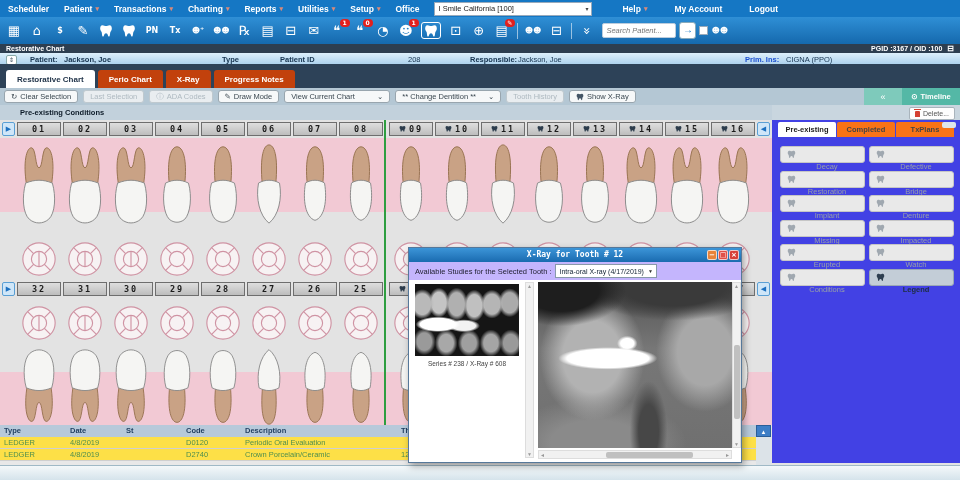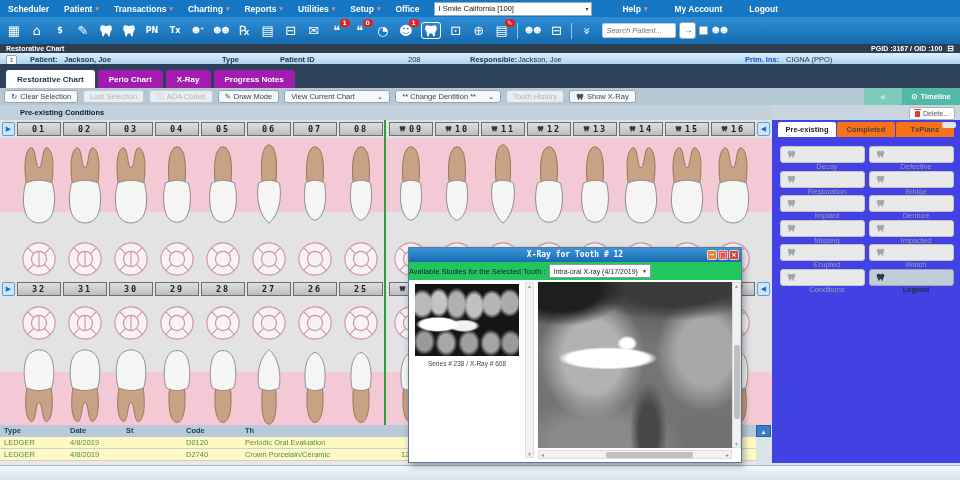--- a/index.html
+++ b/index.html
@@ -47,21 +47,21 @@
   .pb-b{font-weight:bold;}
   #pb-collapse{left:6px;top:1px;width:9px;height:8px;background:#fff;border:1px solid #8aa;
                border-radius:2px;font-size:6px;line-height:8px;text-align:center;color:#345;}
   #pb-prim-label{color:#1b4fd0;font-weight:bold;}
   
   #tabsbar{position:absolute;left:0;top:64px;width:960px;height:24px;background:#2d4258;}
   #tabsbar .tabs{position:absolute;left:6px;bottom:0;display:flex;gap:3px;align-items:flex-end;}
   .tab{height:18px;padding:0 11px;font-size:8px;font-weight:bold;border-radius:3px 3px 0 0;
        display:flex;align-items:center;white-space:nowrap;}
   .tab.active{background:#fff;color:#1c2f45;}
-  .tab.inactive{background:#a21caf;color:#fff;}
+  .tab.inactive{background:#c2410c;color:#fff;}
   
   #charttoolbar{position:absolute;left:0;top:88px;width:960px;height:17px;background:#b4c7d4;
                 display:flex;align-items:center;gap:5px;padding-left:4px;box-sizing:border-box;}
   .ct-btn{background:#f6f8f9;border:1px solid #98a5ae;border-radius:3px;height:11px;
           padding:0 6px;display:flex;align-items:center;gap:3px;color:#3a4750;font-size:7.5px;white-space:nowrap;}
   .ct-btn.disabled{color:#aeb9c0;background:#e9edf0;border-color:#bfc9cf;}
   .ct-btn svg{width:8px;height:8px;fill:#556;}
   .ct-select{justify-content:space-between;width:92px;}
   .ct-glyph{font-size:7.5px;}
   #timeline-block{position:absolute;right:0;top:0;height:17px;display:flex;}
@@ -100,21 +100,21 @@
   #circles-upper{top:120px;height:38px;}
   #circles-lower{top:184px;height:38px;}
   #teeth-lower{top:226px;height:80px;z-index:2;}
   .tooth-svg-u{width:42px;height:92px;}
   .tooth-svg-l{width:42px;height:80px;transform:scaleY(-1);}
   .circle-svg{width:38px;height:38px;}
   
   #ledger{position:absolute;left:0;top:425px;width:756px;height:40px;background:#e8e8e8;font-size:7.5px;}
   .lrow{display:flex;height:12px;line-height:12px;}
   #ledger-head{background:#b7c9da;color:#1e3c5e;font-weight:bold;}
-  .ldata{background:#fef9c3;border-bottom:1px solid #cfcfcf;color:#4e8e4e;box-sizing:border-box;}
+  .ldata{background:#fde047;border-bottom:1px solid #cfcfcf;color:#4e8e4e;box-sizing:border-box;}
   .lc{padding-left:4px;box-sizing:border-box;white-space:nowrap;overflow:hidden;}
   .lc0{width:66px;} .lc1{width:56px;} .lc2{width:60px;} .lc3{width:59px;} .lc4{width:156px;} .lc5{flex:1;}
   #ledger-scroll{position:absolute;left:756px;top:425px;width:15px;height:40px;background:#dce3e8;}
   #ledger-scroll-up{width:15px;height:12px;background:#3d7ec6;color:#fff;font-size:6px;line-height:12px;
                     text-align:center;box-sizing:border-box;border:1px solid #2a5e98;}
   
   #rightpanel{position:absolute;left:772px;top:120px;width:188px;height:343px;background:#4241e4;}
   #rp-tabs{position:absolute;left:6px;top:2px;display:flex;gap:1px;}
   .rp-tab{width:58px;height:15px;font-size:7.5px;font-weight:bold;display:flex;align-items:center;
           justify-content:center;border-radius:2px 2px 0 0;}
@@ -132,21 +132,21 @@
              background:linear-gradient(#f4f8fa,#d5e3eb);border-top:1px solid #9fb9c6;box-sizing:border-box;}
   
   #xray-popup{position:absolute;left:408px;top:247px;width:334px;height:216px;z-index:50;
               background:#fff;border:1px solid #56789a;box-shadow:2px 3px 7px rgba(0,0,0,.35);box-sizing:border-box;}
   #xp-title{height:14px;background:linear-gradient(#3c95d8,#1a6bb0);color:#fff;text-align:center;
             font-family:"DejaVu Sans Mono",monospace;font-size:8px;font-weight:bold;line-height:14px;position:relative;}
   #xp-winbtns{position:absolute;right:2px;top:2px;display:flex;gap:1px;}
   .xp-wb{width:10px;height:10px;border-radius:2px;color:#fff;font-size:7px;line-height:9px;text-align:center;
          border:1px solid rgba(255,255,255,.7);box-sizing:border-box;font-family:"DejaVu Sans",sans-serif;}
   .xp-wb.b0{background:#e8833a;} .xp-wb.b1{background:#e05048;} .xp-wb.b2{background:#d8403a;}
-  #xp-studies{height:18px;background:#22c55e;display:flex;align-items:center;gap:4px;
+  #xp-studies{height:18px;background:#c4b5fd;display:flex;align-items:center;gap:4px;padding-left:6px;
               font-size:7.5px;color:#223;}
   #xp-select{border:1px solid #8899aa;height:12px;display:flex;align-items:center;gap:4px;padding:0 3px;
              font-size:7px;color:#123;background:#fff;}
   #xp-select .sel-caret{font-size:5px;color:#333;}
   #xp-body{position:relative;height:182px;background:#fff;}
   #xp-thumb{position:absolute;left:6px;top:4px;width:104px;height:72px;background-color:#151515;
     background-image:
       radial-gradient(ellipse 26px 9px at 22% 56%, #ffffff 68%, transparent 85%),
       radial-gradient(ellipse 20px 8px at 47% 58%, #f2f2f2 58%, transparent 80%),
       radial-gradient(ellipse 16px 20px at 7% 28%, #b9b9b9 52%, transparent 75%),
@@ -1114,20 +1114,21 @@
       </div>
     <div id="midline"></div>
   </div>
 
   <div id="ledger">
     <div class="lrow" id="ledger-head">
         <div class="lc lc0">Type</div>
         <div class="lc lc1">Date</div>
         <div class="lc lc2">St</div>
         <div class="lc lc3">Code</div>
+        <div class="lc lc4">Description</div>
         <div class="lc lc5">Th</div>
       </div>
     <div id="ledger-body">
         <div class="lrow ldata">
           <div class="lc lc0">LEDGER</div>
           <div class="lc lc1">4/8/2019</div>
           <div class="lc lc2"></div>
           <div class="lc lc3">D0120</div>
           <div class="lc lc4">Periodic Oral Evaluation</div>
           <div class="lc lc5"></div>

